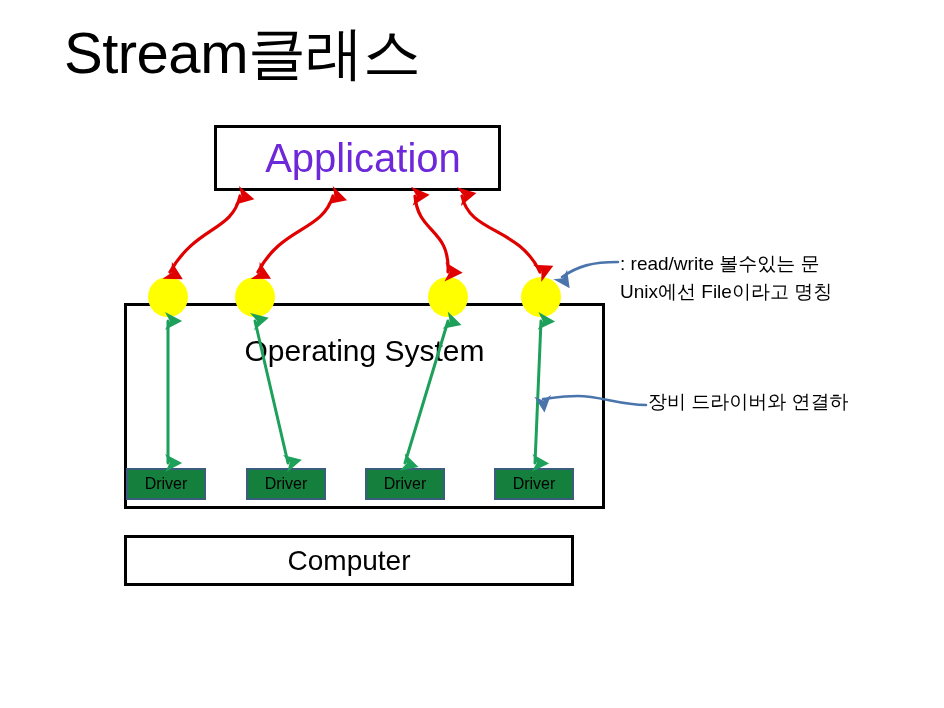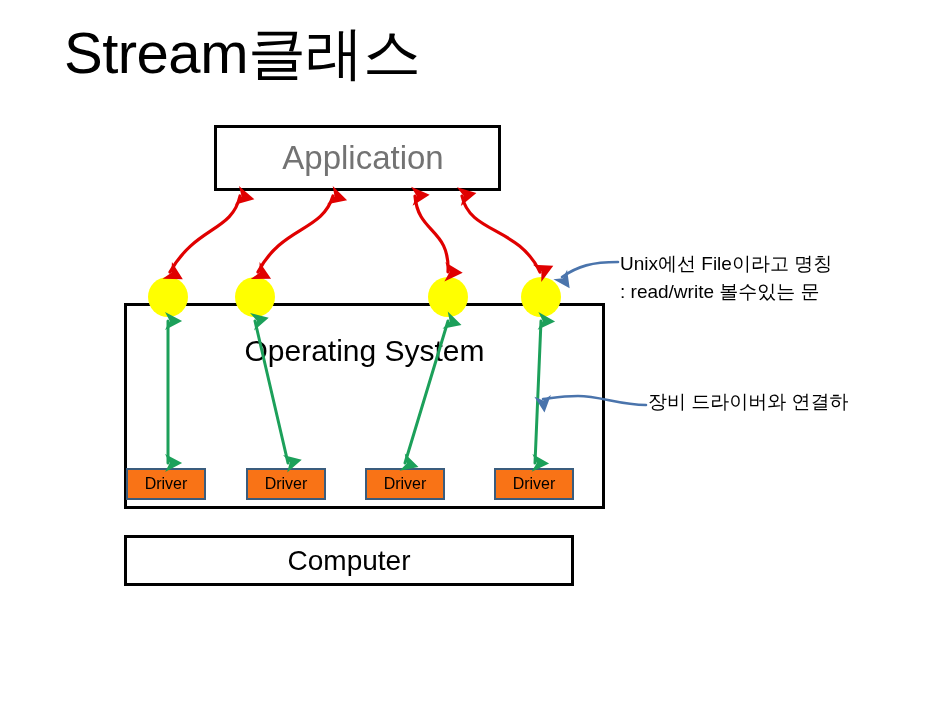--- a/index.html
+++ b/index.html
@@ -54,23 +54,23 @@
     align-items: center;
     justify-content: center;
   }
   #application-box {
     left: 214px;
     top: 125px;
     width: 287px;
     height: 66px;
   }
   #application-label {
-    font-size: 33px;
+    font-size: 40px;
     line-height: 44px;
-    color: #737373;
+    color: #6d28d9;
     white-space: nowrap;
     margin-left: 11px;
   }
   #os-box {
     left: 124px;
     top: 303px;
     width: 481px;
     height: 206px;
     display: block;
   }
@@ -93,21 +93,21 @@
   #computer-label {
     font-size: 28px;
     line-height: 32px;
     white-space: nowrap;
   }
   
   .driver-box {
     position: absolute;
     box-sizing: border-box;
     border: 2px solid #3a5c7d;
-    background: #f97316;
+    background: #15803d;
     height: 32px;
     display: flex;
     align-items: center;
     justify-content: center;
   }
   .driver-label {
     font-size: 16px;
     line-height: 18px;
     color: #000000;
     white-space: nowrap;
@@ -210,22 +210,22 @@
       <line x1="541" y1="321" x2="535" y2="463"></line>
     </g>
 
     <g stroke="#4a74ac" stroke-width="2.6" fill="none" stroke-linecap="round" marker-end="url(#blue-head)">
       <path d="M618,262 C592,262 578,266 562,277"></path>
       <path d="M646,405 C620,405 600,396 578,396 C562,396 552,398 543,399"></path>
     </g>
   </svg>
 
   <div class="annotation" id="annotation-file">
+    <div>: read/write 볼수있는 문</div>
     <div>Unix에선 File이라고 명칭</div>
-    <div>: read/write 볼수있는 문</div>
   </div>
 
   <div class="annotation" id="annotation-mount">
     <div>장비 드라이버와 연결하</div>
   </div>
 
 
 </div>
 
 </body></html>

